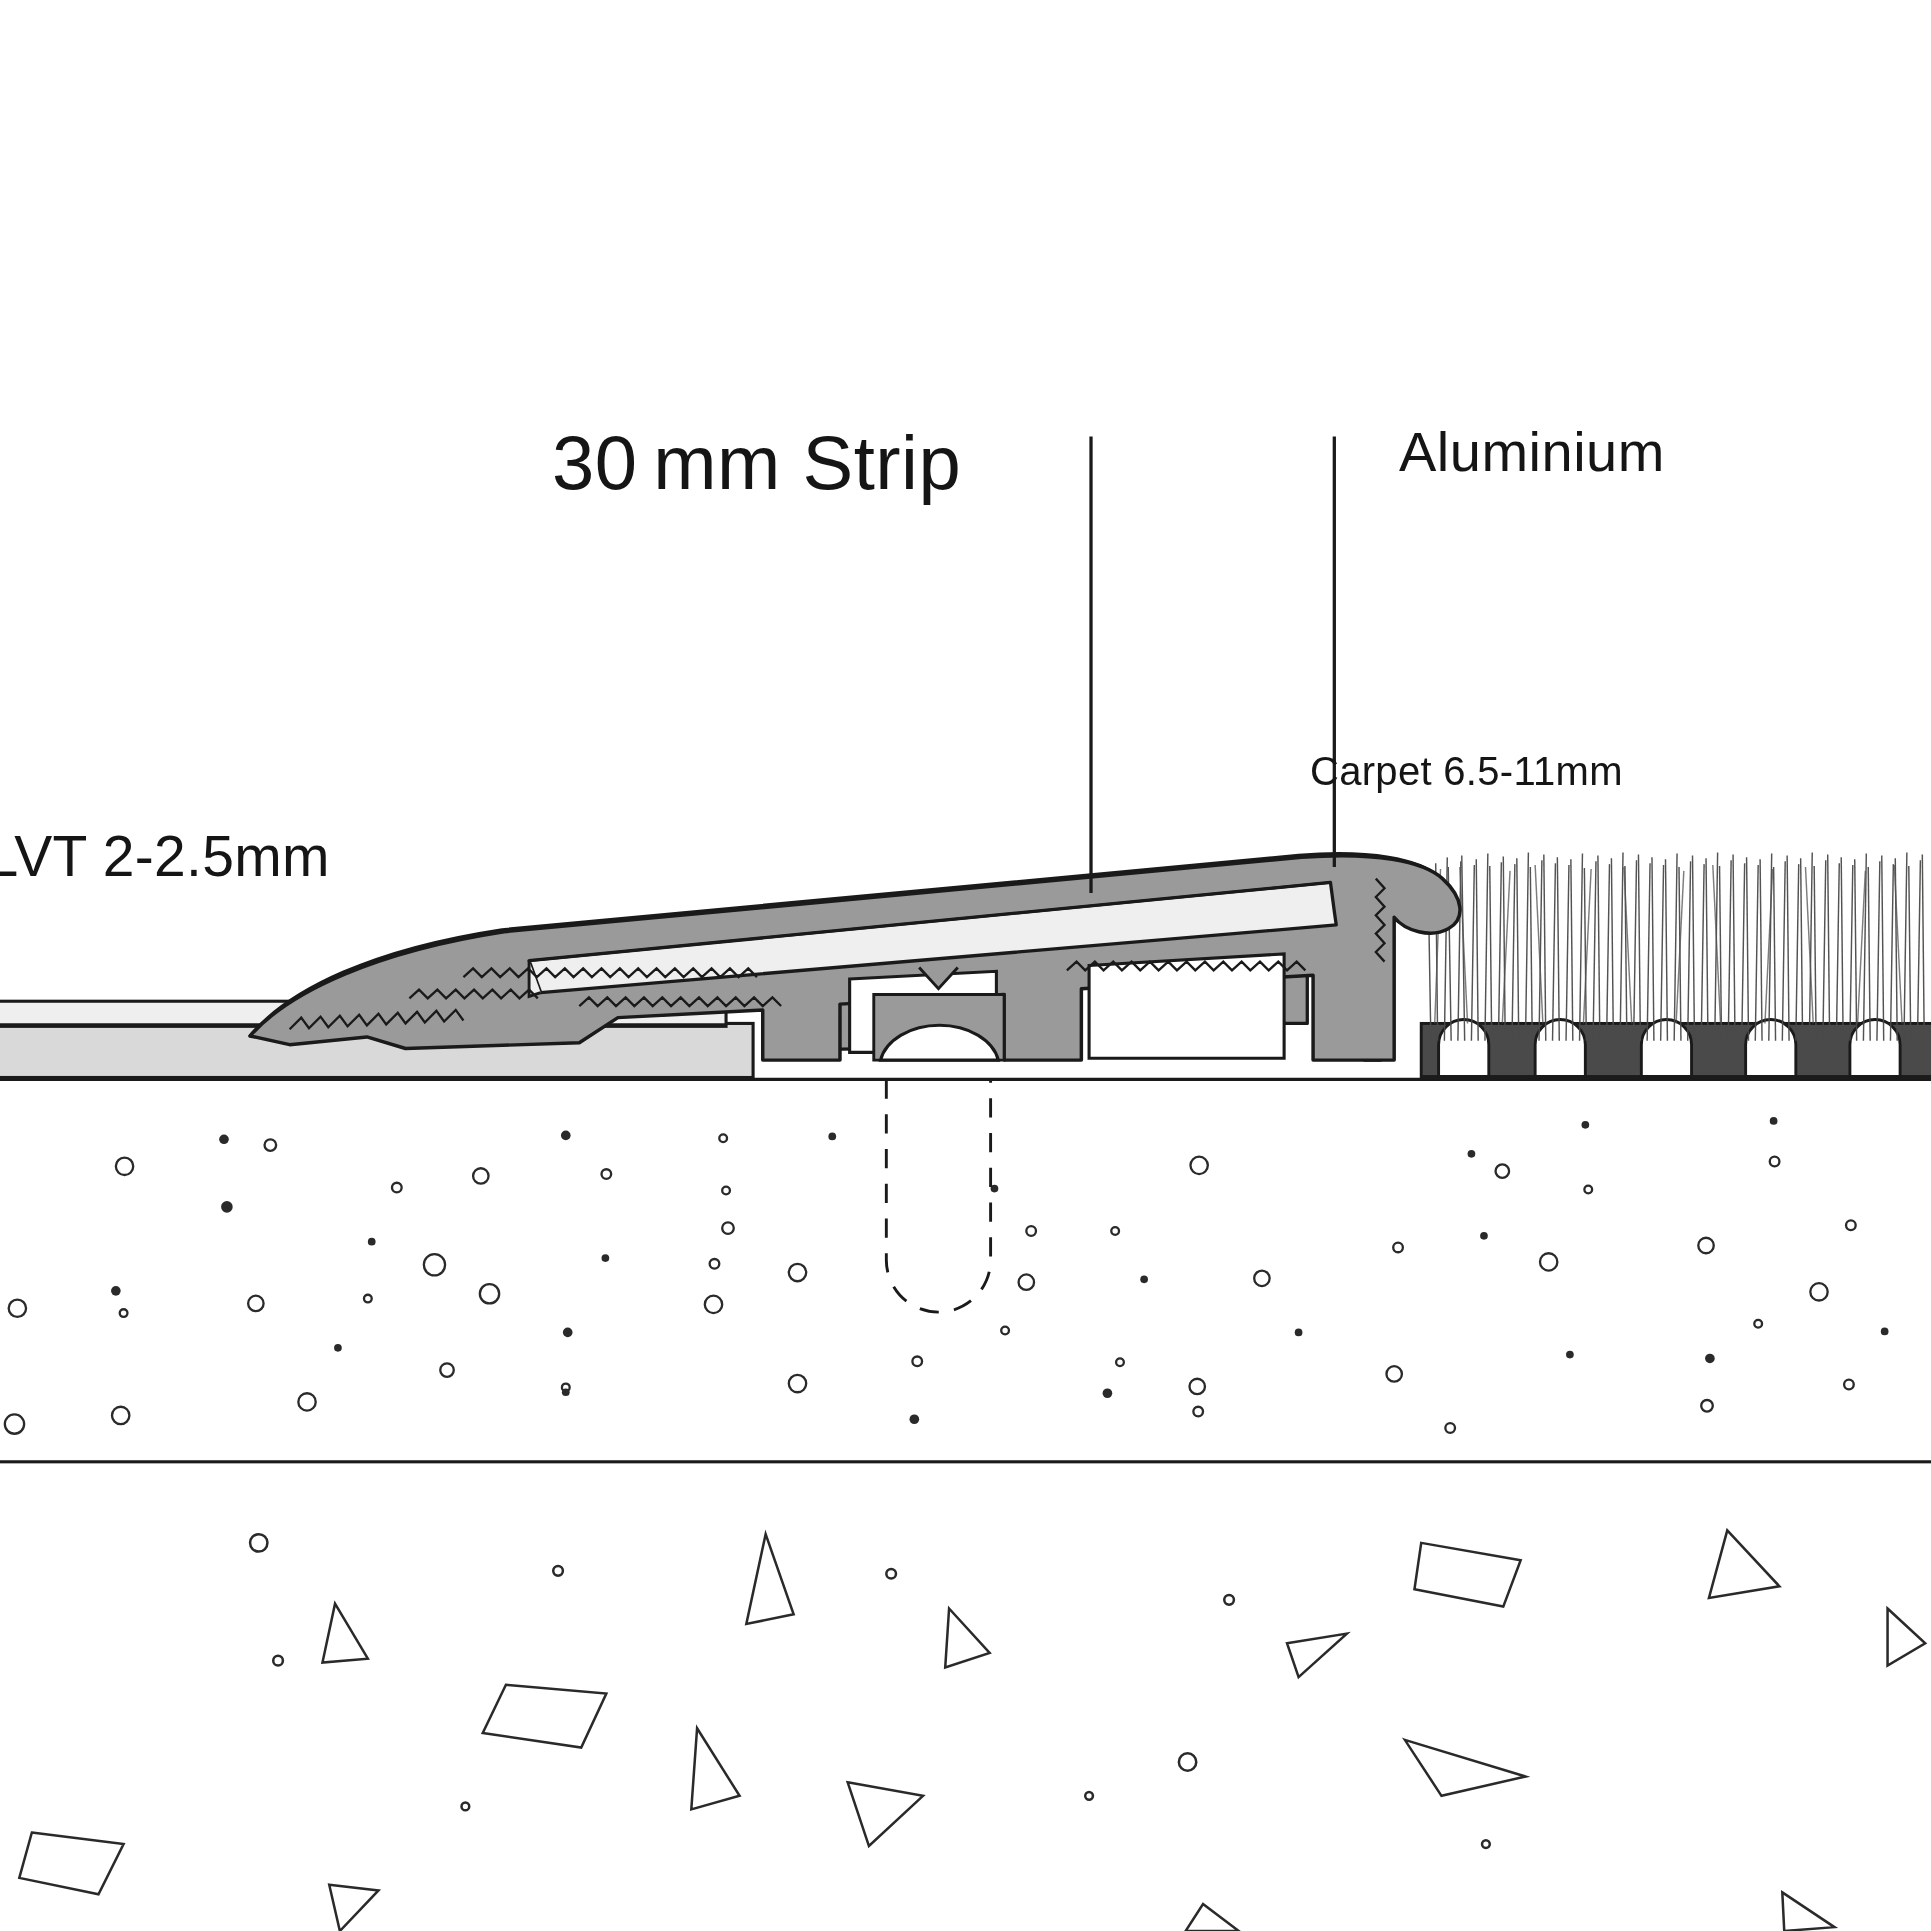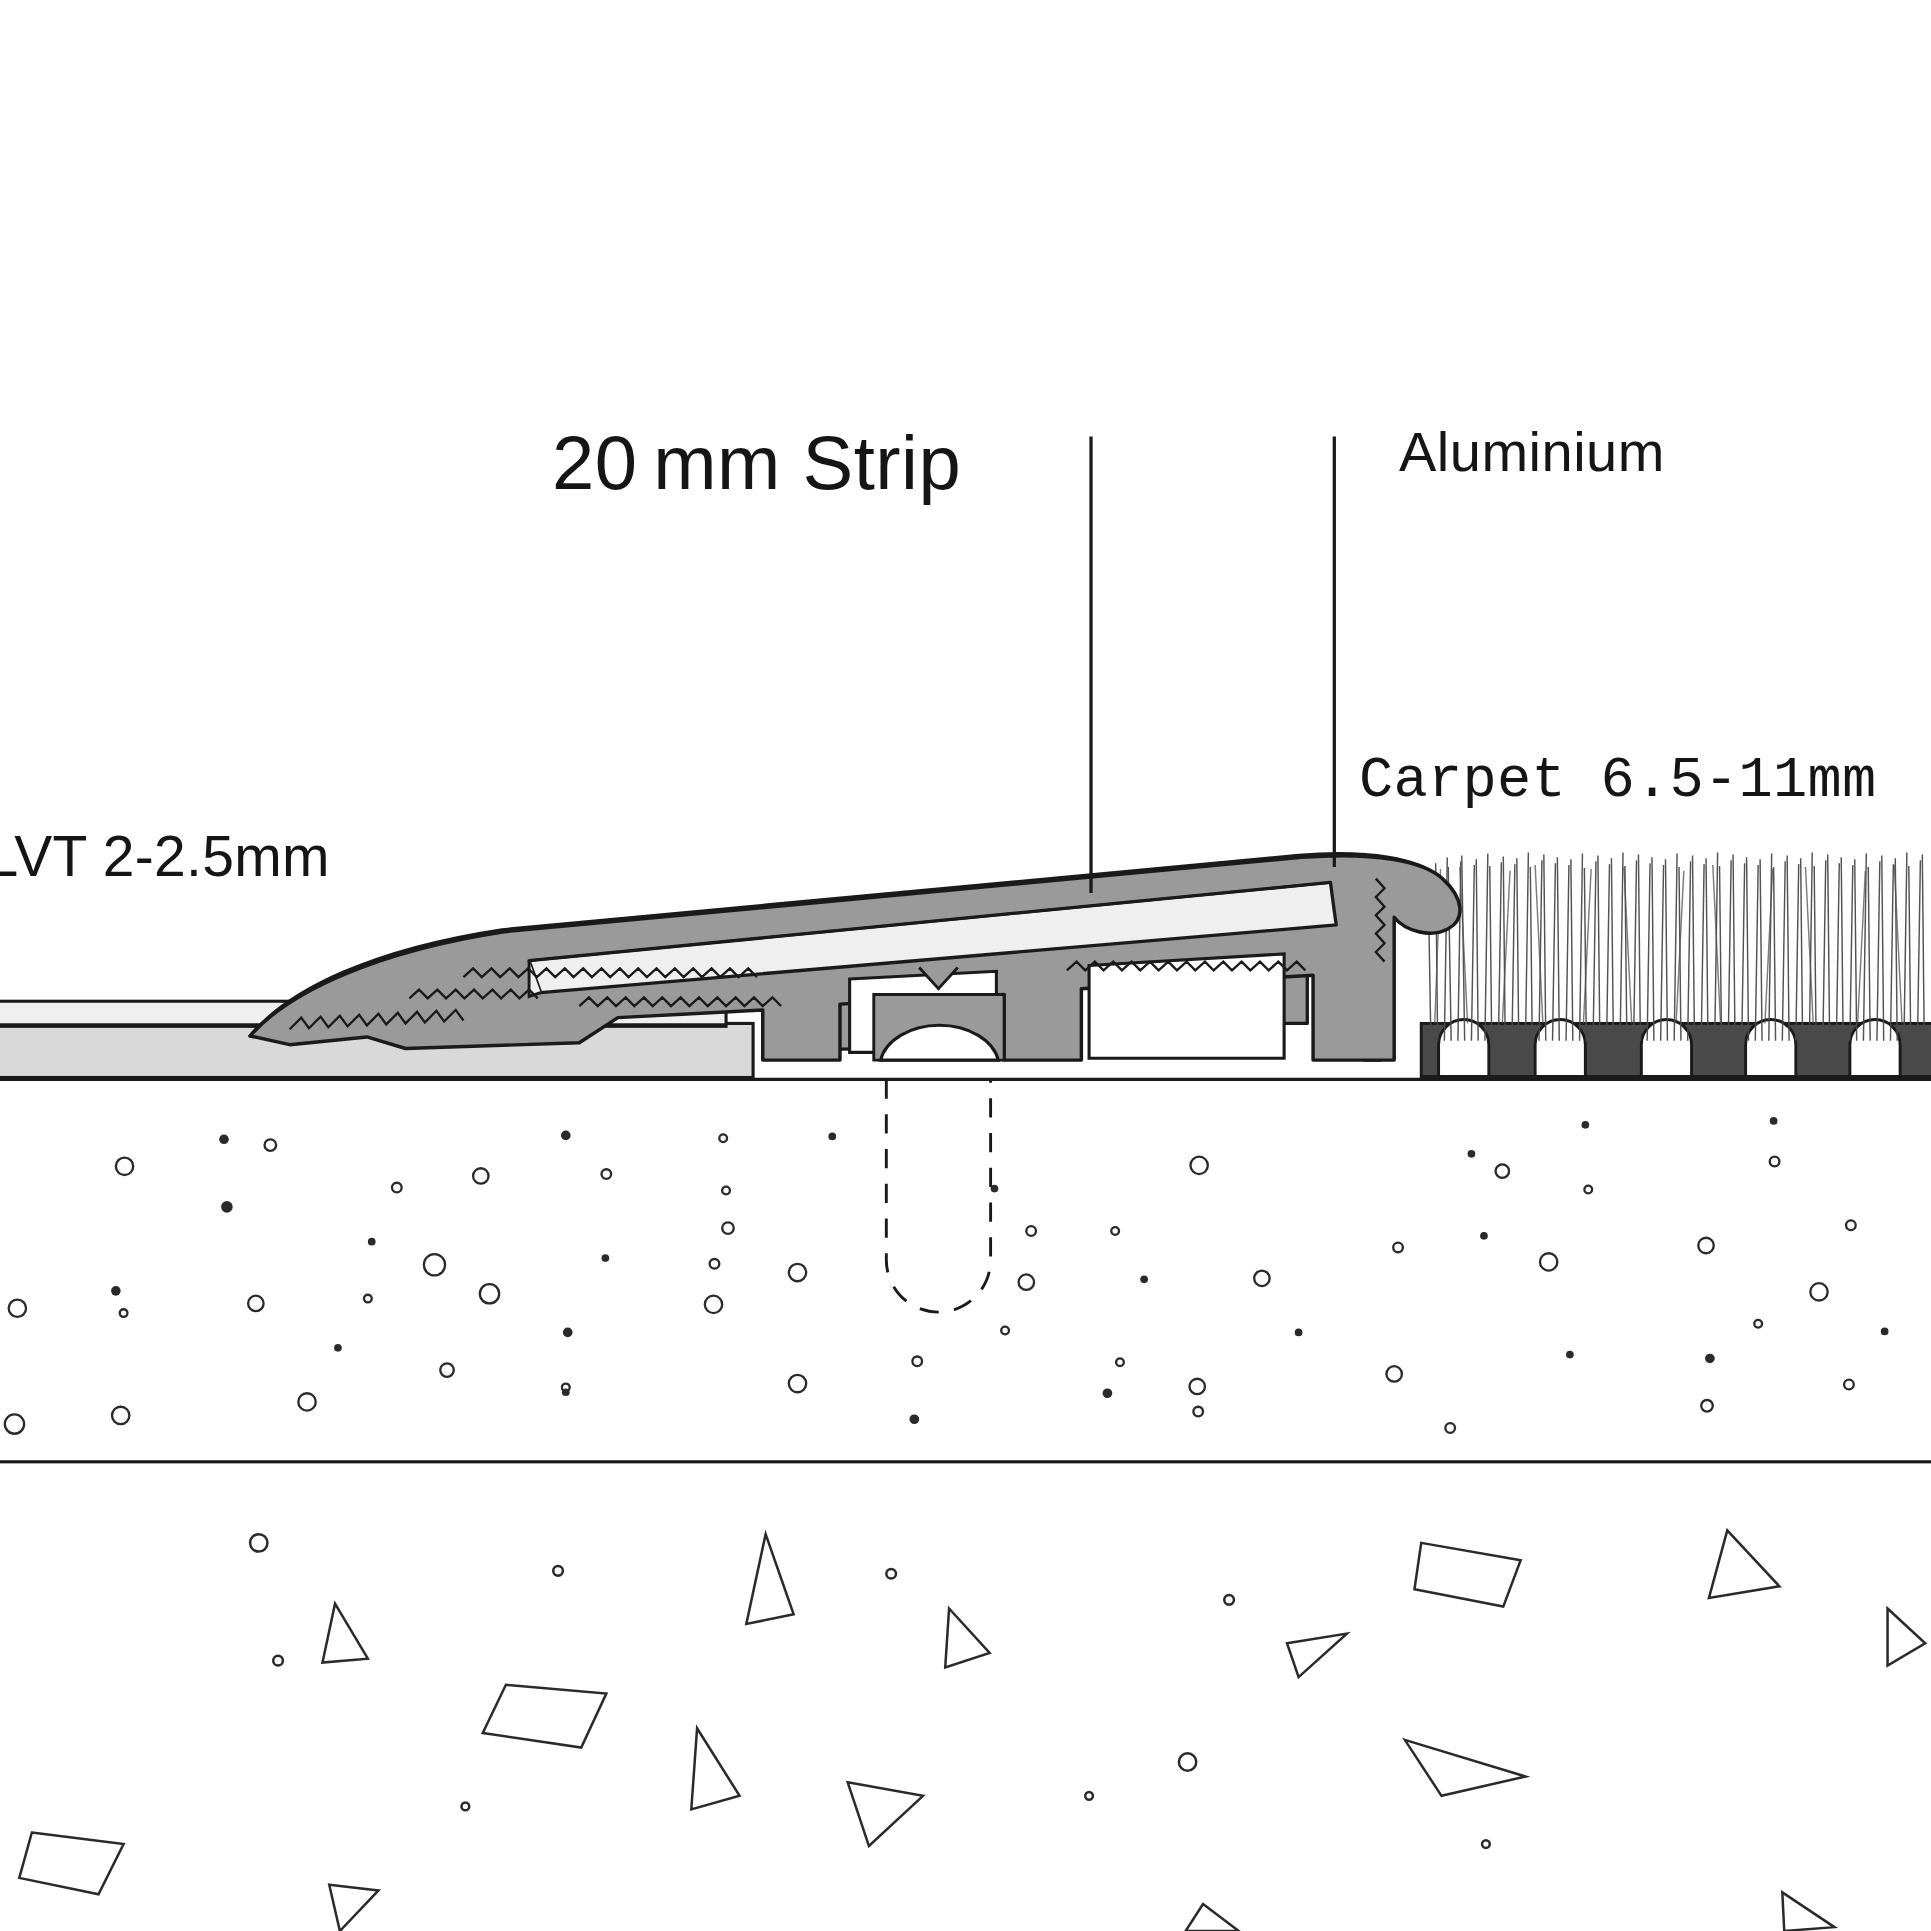--- a/index.html
+++ b/index.html
@@ -3,21 +3,21 @@
 <meta charset="utf-8">
 <style>
   html,body{margin:0;padding:0;background:#ffffff;}
   body{width:1931px;height:1931px;position:relative;overflow:hidden;
        font-family:"Liberation Sans", sans-serif;color:#1a1a1a;}
   .stage{position:absolute;left:0;top:0;width:1931px;height:1931px;}
   .stage svg{display:block;width:1931px;height:1931px;}
   .lbl{position:absolute;white-space:nowrap;font-weight:400;color:#151515;}
   #label-strip{left:552px;top:419px;font-size:76px;letter-spacing:0.5px;}
   #label-aluminium{left:1399px;top:419px;font-size:56px;letter-spacing:0.5px;}
-  #label-carpet{left:1359px;top:749px;font-size:57px;letter-spacing:0.3px;font-family:Liberation Mono, monospace;}
+  #label-carpet{left:1310px;top:749px;font-size:40px;letter-spacing:0.3px;}
   #label-lvt{left:-13.5px;top:823px;font-size:57px;letter-spacing:0.3px;}
 </style>
 </head>
 <body>
 
 <div class="stage">
 <svg viewBox="0 0 2000 2000" xmlns="http://www.w3.org/2000/svg">
   <defs>
     <clipPath id="clipAll">
           <rect x="0" y="0" width="2000" height="2000"></rect>
@@ -347,20 +347,20 @@
 
   <g stroke="#1a1a1a" stroke-width="3.4">
     <line x1="1130" y1="452" x2="1130" y2="925"></line>
     <line x1="1382" y1="452" x2="1382" y2="898"></line>
   </g>
 
   </g>
 </svg>
 </div>
 
-<div class="lbl" id="label-strip">20 mm Strip</div>
+<div class="lbl" id="label-strip">30 mm Strip</div>
 
 <div class="lbl" id="label-aluminium">Aluminium</div>
 
 <div class="lbl" id="label-carpet">Carpet 6.5‑11mm</div>
 
 <div class="lbl" id="label-lvt">LVT 2-2.5mm</div>
 
 
 </body></html>

